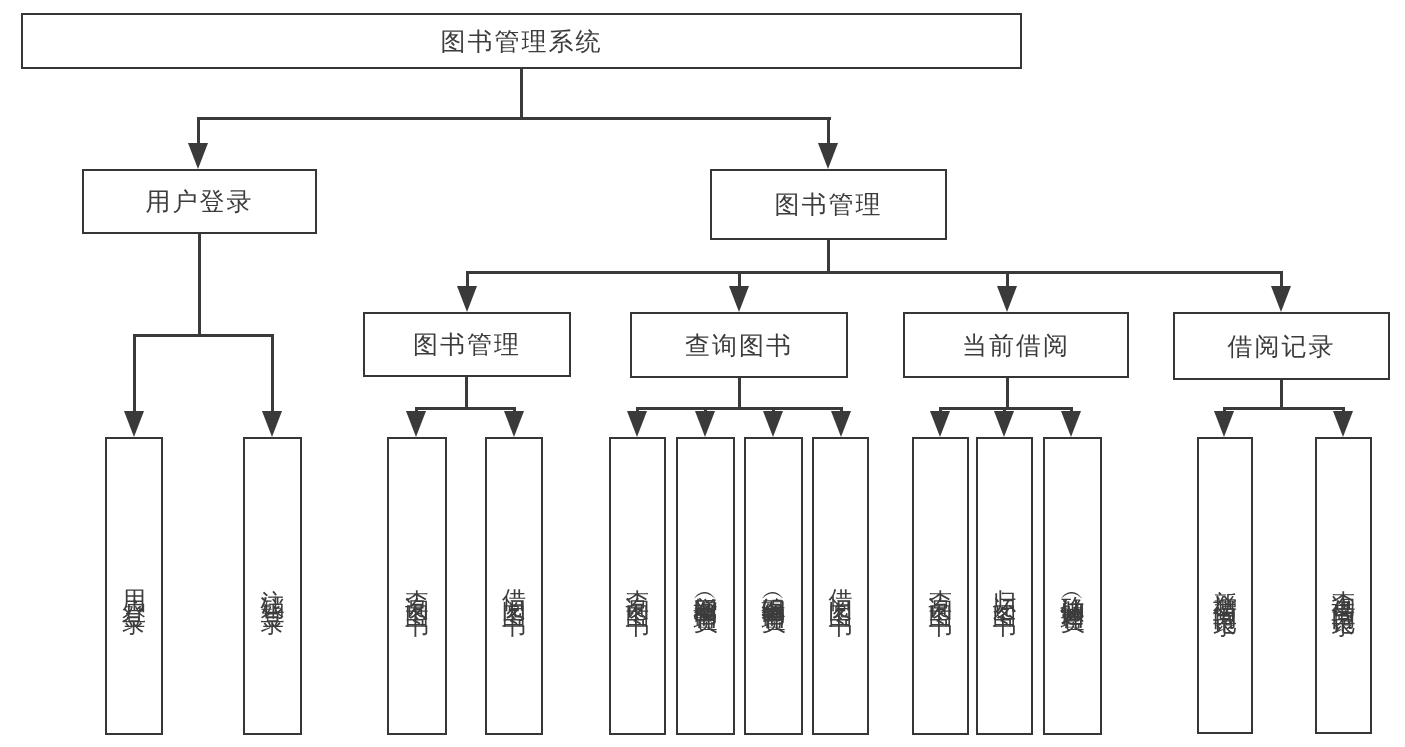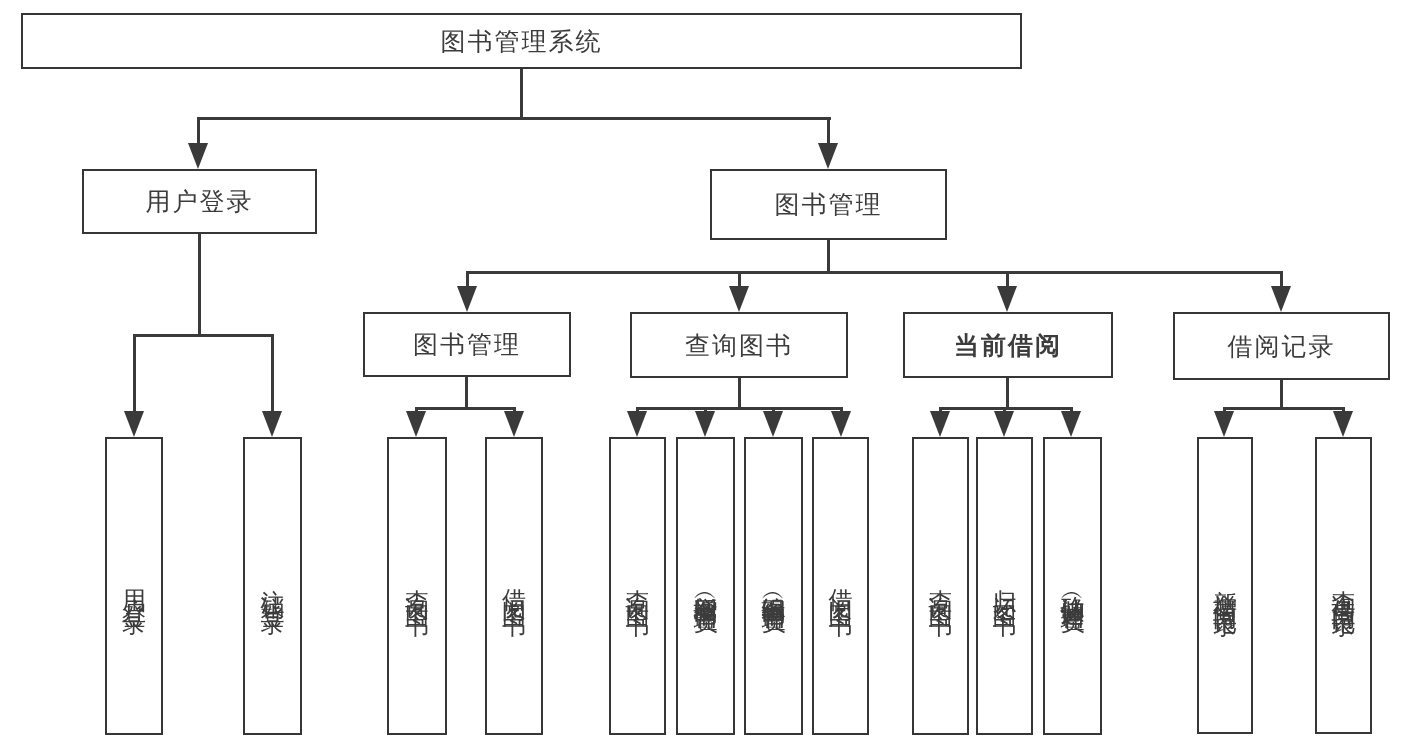--- a/index.html
+++ b/index.html
@@ -127,21 +127,21 @@
   <div class="vline" style="left:1342px; top:407px; height:8px;"></div>
   <div class="arrow" style="left:1333px; top:411px;"></div>
 
   <div class="box h" style="left:21px; top:13px; width:1001px; height:56px;font-family:Liberation Mono, monospace;">图书管理系统</div>
 
   <div class="box h" style="left:82px; top:169px; width:235px; height:65px;">用户登录</div>
   <div class="box h" style="left:710px; top:169px; width:237px; height:71px;">图书管理</div>
 
   <div class="box h" style="left:363px; top:312px; width:208px; height:65px;">图书管理</div>
   <div class="box h" style="left:630px; top:312px; width:218px; height:66px;">查询图书</div>
-  <div class="box h" style="left:903px; top:312px; width:210px; height:66px;font-weight:bold;">当前借阅</div>
+  <div class="box h" style="left:903px; top:312px; width:226px; height:66px;">当前借阅</div>
   <div class="box h" style="left:1173px; top:312px; width:217px; height:68px;">借阅记录</div>
 
   <div class="box v ls-l" style="left:105px; top:437px; width:58px; height:298px;">用户登录</div>
   <div class="box v ls-l" style="left:243px; top:437px; width:59px; height:298px;">注销登录</div>
 
   <div class="box v ls-l" style="left:387px; top:437px; width:60px; height:298px;">查询图书</div>
   <div class="box v ls-l" style="left:485px; top:437px; width:58px; height:298px;">借阅图书</div>
 
   <div class="box v ls-l" style="left:609px; top:437px; width:57px; height:298px;">查询图书</div>
   <div class="box v ls-s" style="left:676px; top:437px; width:59px; height:298px;">新增图书（管理员）</div>

